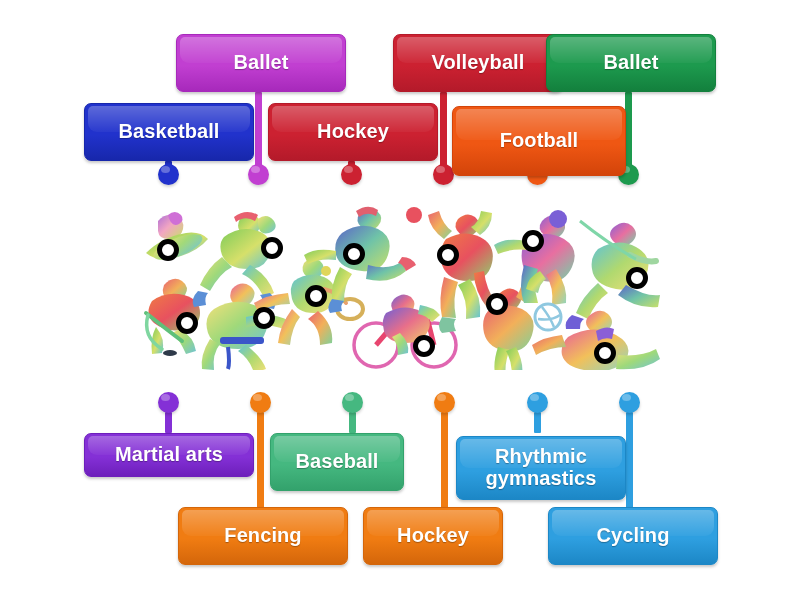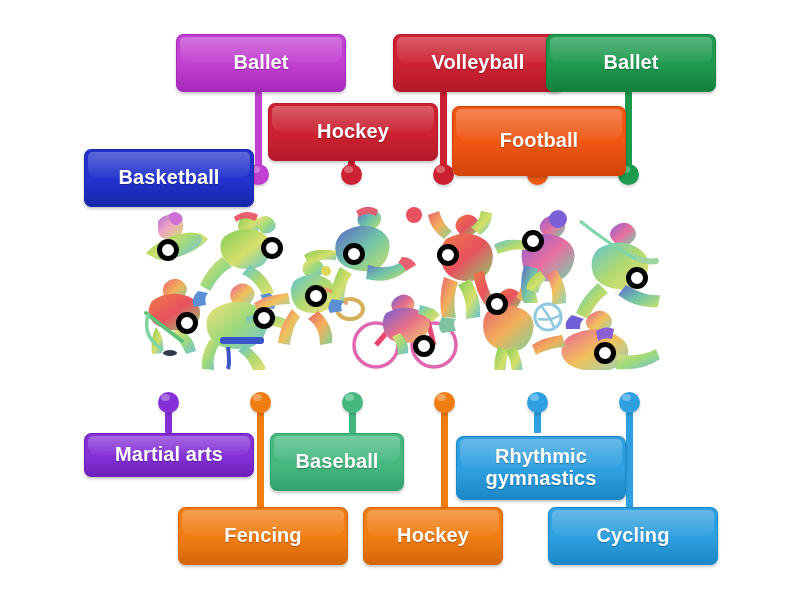--- a/index.html
+++ b/index.html
@@ -294,21 +294,21 @@
       <div class="label-box" style="left: 363px; top: 34px; width: 170px; height: 58px; background: linear-gradient(rgb(204, 33, 49) 0%, rgb(204, 33, 49) 55%, rgb(180, 26, 42) 100%); border: 1px solid rgb(180, 26, 42); margin-left: 30px;">
         <span>Volleyball</span>
       </div>
       <div class="stem" style="left: 625px; top: 92px; height: 92px; background: rgb(29, 154, 78);"></div>
       <div class="dot" style="left: 618px; top: 164px; background: rgb(29, 154, 78);"></div>
       <div class="label-box" style="left: 546px; top: 34px; width: 170px; height: 58px; background: linear-gradient(rgb(29, 154, 78) 0%, rgb(29, 154, 78) 55%, rgb(19, 128, 61) 100%); border: 1px solid rgb(19, 128, 61);">
         <span>Ballet</span>
       </div>
       <div class="stem" style="left: 165px; top: 161px; height: 23px; background: rgb(33, 50, 204);"></div>
       <div class="dot" style="left: 158px; top: 164px; background: rgb(33, 50, 204);"></div>
-      <div class="label-box" style="left: 84px; top: 103px; width: 170px; height: 58px; background: linear-gradient(rgb(33, 50, 204) 0%, rgb(33, 50, 204) 55%, rgb(23, 39, 171) 100%); border: 1px solid rgb(23, 39, 171); margin-top: 46px;">
+      <div class="label-box" style="left: 84px; top: 103px; width: 170px; height: 58px; background: linear-gradient(rgb(33, 50, 204) 0%, rgb(33, 50, 204) 55%, rgb(23, 39, 171) 100%); border: 1px solid rgb(23, 39, 171);">
         <span>Basketball</span>
       </div>
       <div class="stem" style="left: 348px; top: 161px; height: 23px; background: rgb(204, 33, 49);"></div>
       <div class="dot" style="left: 341px; top: 164px; background: rgb(204, 33, 49);"></div>
       <div class="label-box" style="left: 268px; top: 103px; width: 170px; height: 58px; background: linear-gradient(rgb(204, 33, 49) 0%, rgb(204, 33, 49) 55%, rgb(180, 26, 42) 100%); border: 1px solid rgb(180, 26, 42);">
         <span>Hockey</span>
       </div>
       <div class="stem" style="left: 534px; top: 161px; height: 23px; background: rgb(239, 87, 19);"></div>
       <div class="dot" style="left: 527px; top: 164px; background: rgb(239, 87, 19);"></div>
       <div class="label-box" style="left: 452px; top: 106px; width: 174px; height: 70px; background: linear-gradient(rgb(239, 87, 19) 0%, rgb(239, 87, 19) 55%, rgb(211, 68, 10) 100%); border: 1px solid rgb(211, 68, 10); text-align: right;">

